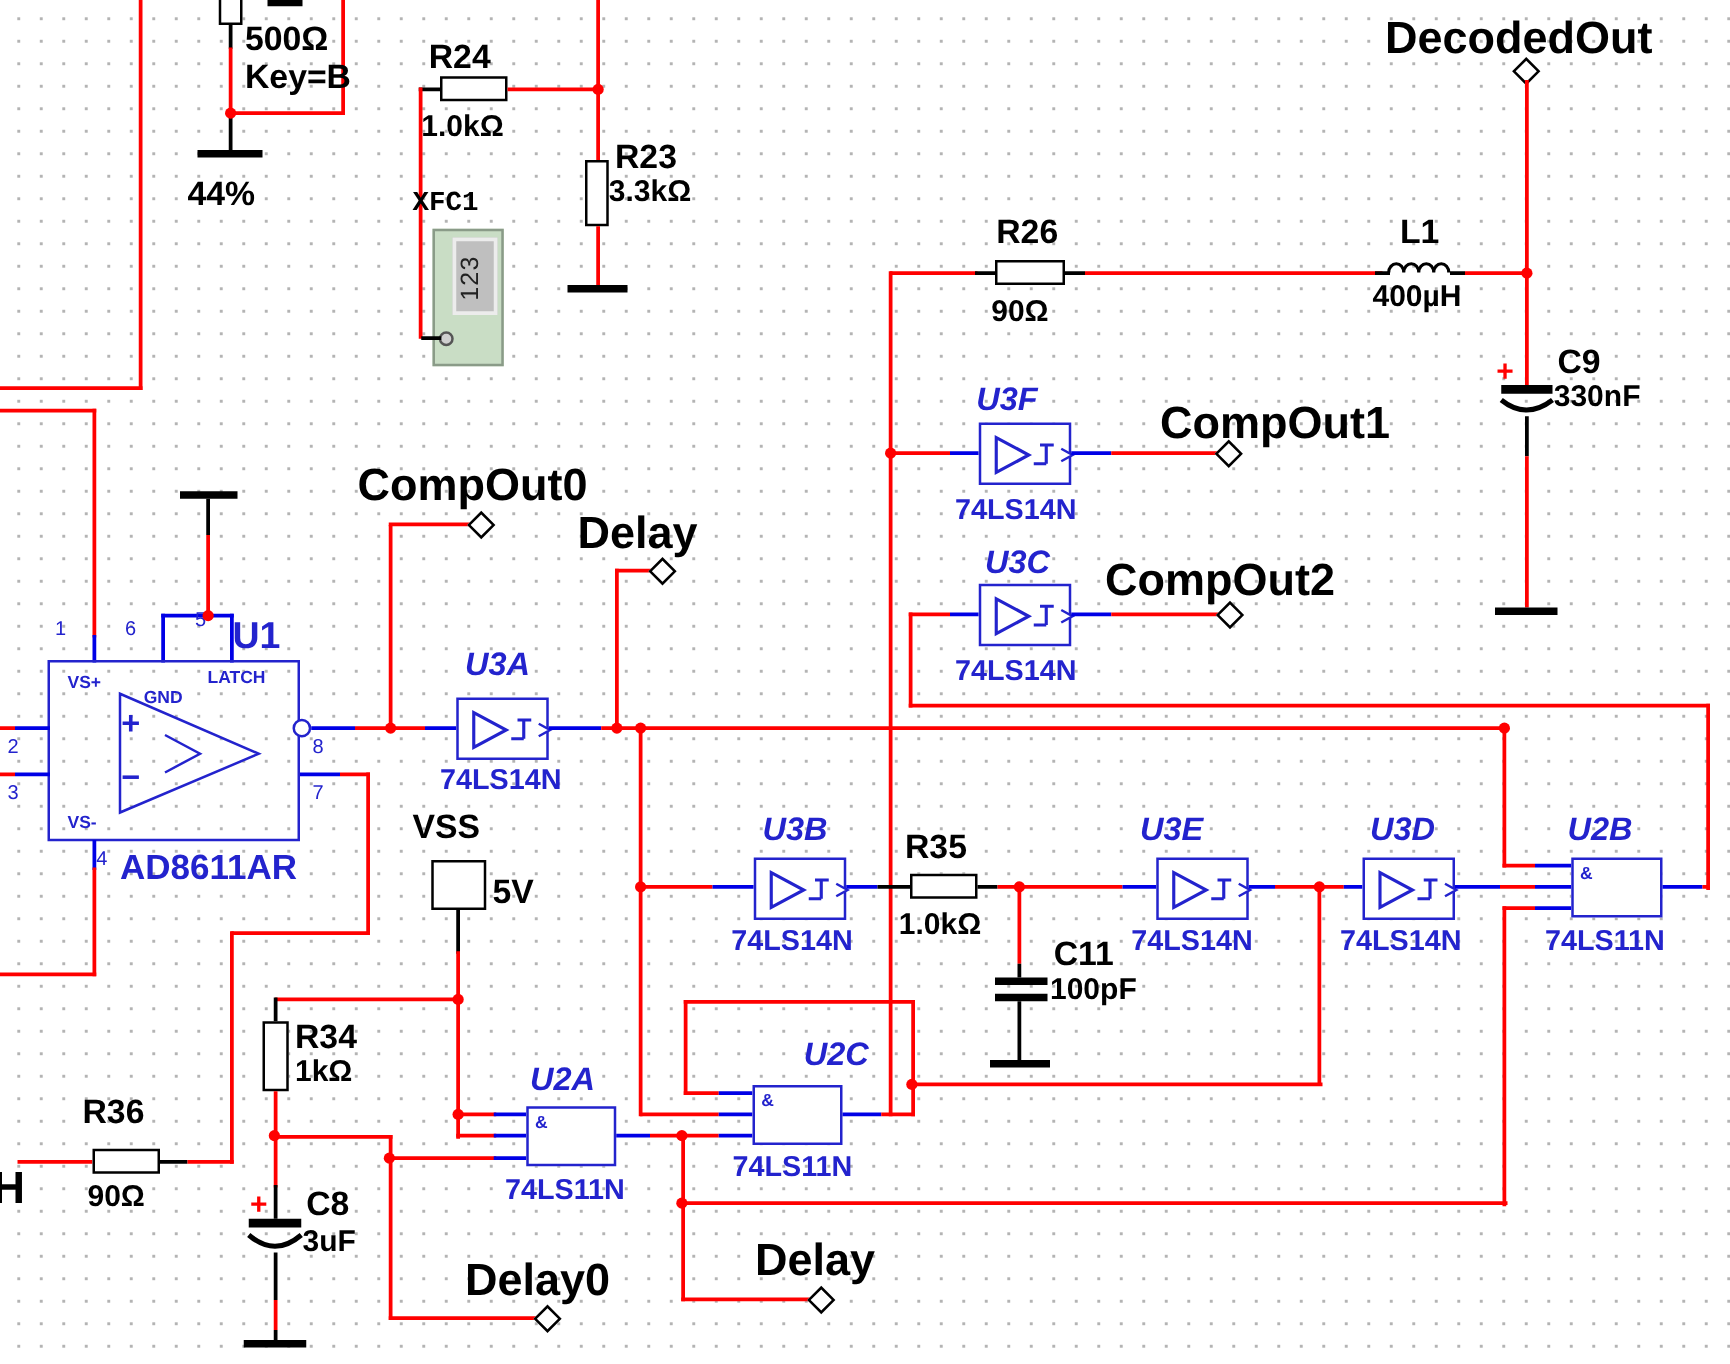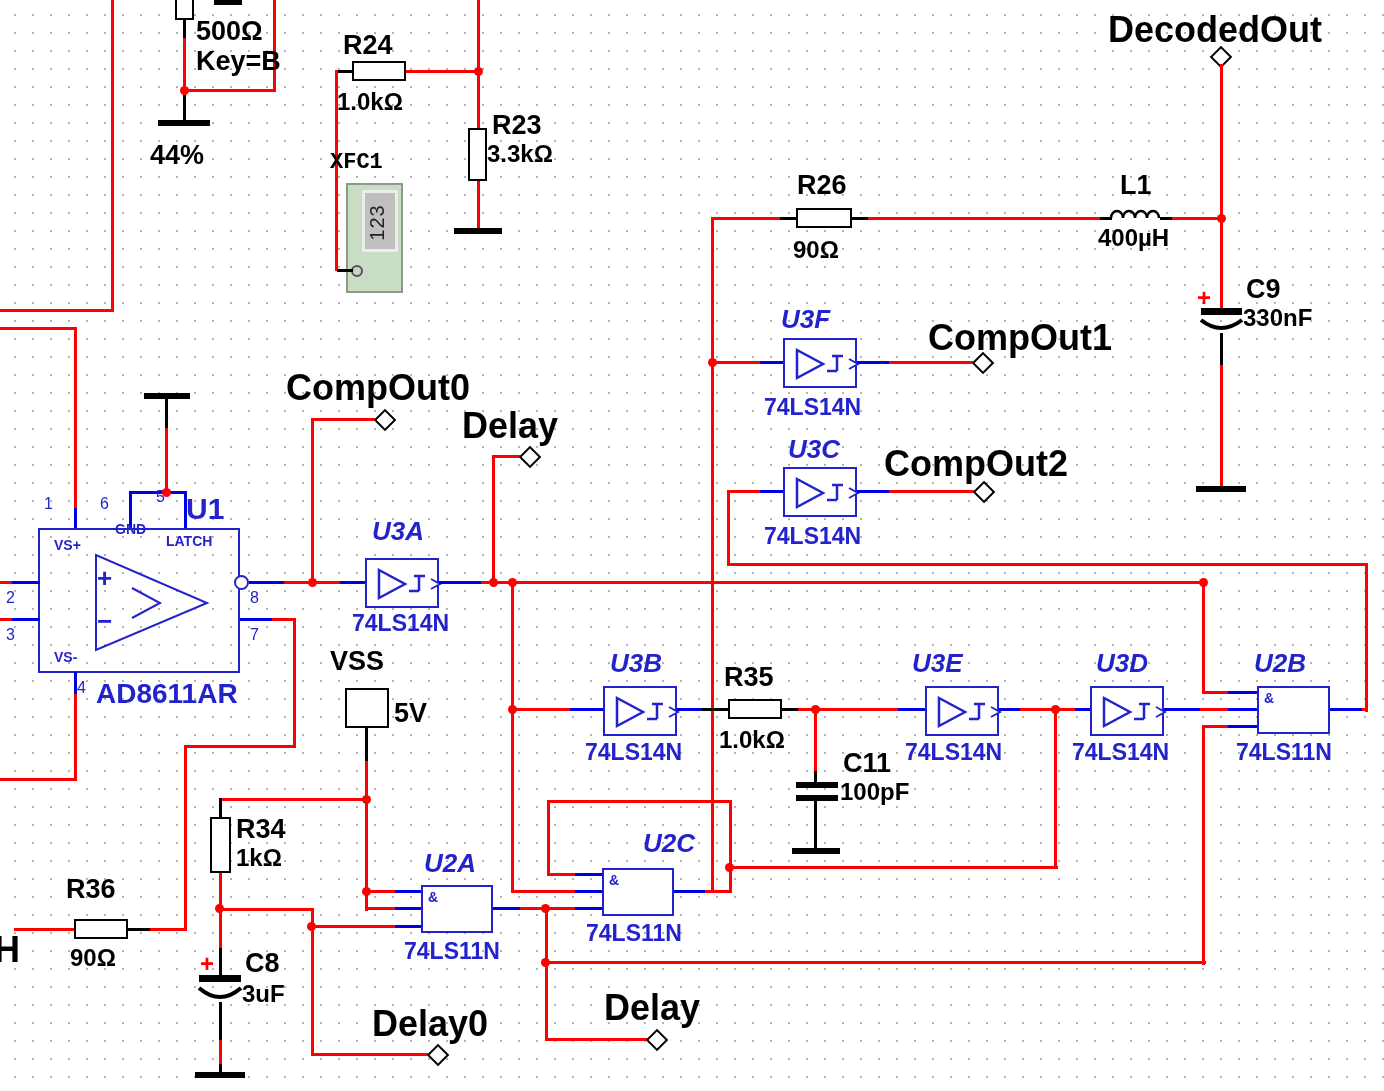--- a/index.html
+++ b/index.html
@@ -166,21 +166,21 @@
   <div class="u1box">
     <svg width="200" height="143">
         <path d="M56,25 L56,120 L167,73 Z" fill="none" stroke="#2323cd" stroke-width="2"></path>
         <path d="M92,58 L120,73 L92,88" fill="none" stroke="#2323cd" stroke-width="2"></path>
       </svg>
   </div>
   <div class="bubble"></div>
   <div class="lbl blu" style="left:186px;top:494px;font-size:30px">U1</div>
   <div class="lbl blu" style="left:96px;top:680px;font-size:28px">AD8611AR</div>
   <div class="pinlbl" style="left:54px;top:538px">VS+</div>
-  <div class="pinlbl" style="left:115px;top:522px">GND</div>
+  <div class="pinlbl" style="left:115px;top:550px">GND</div>
   <div class="pinlbl" style="left:166px;top:534px">LATCH</div>
   <div class="pinlbl" style="left:54px;top:650px">VS-</div>
   <div class="lbl blu" style="left:97px;top:565px;font-size:26px">+</div>
   <div class="lbl blu" style="left:97px;top:608px;font-size:26px">−</div>
   <div class="pnum" style="left:44px;top:496px">1</div>
   <div class="pnum" style="left:100px;top:496px">6</div>
   <div class="pnum" style="left:156px;top:489px">5</div>
   <div class="pnum" style="left:6px;top:590px">2</div>
   <div class="pnum" style="left:6px;top:627px">3</div>
   <div class="pnum" style="left:250px;top:590px">8</div>

